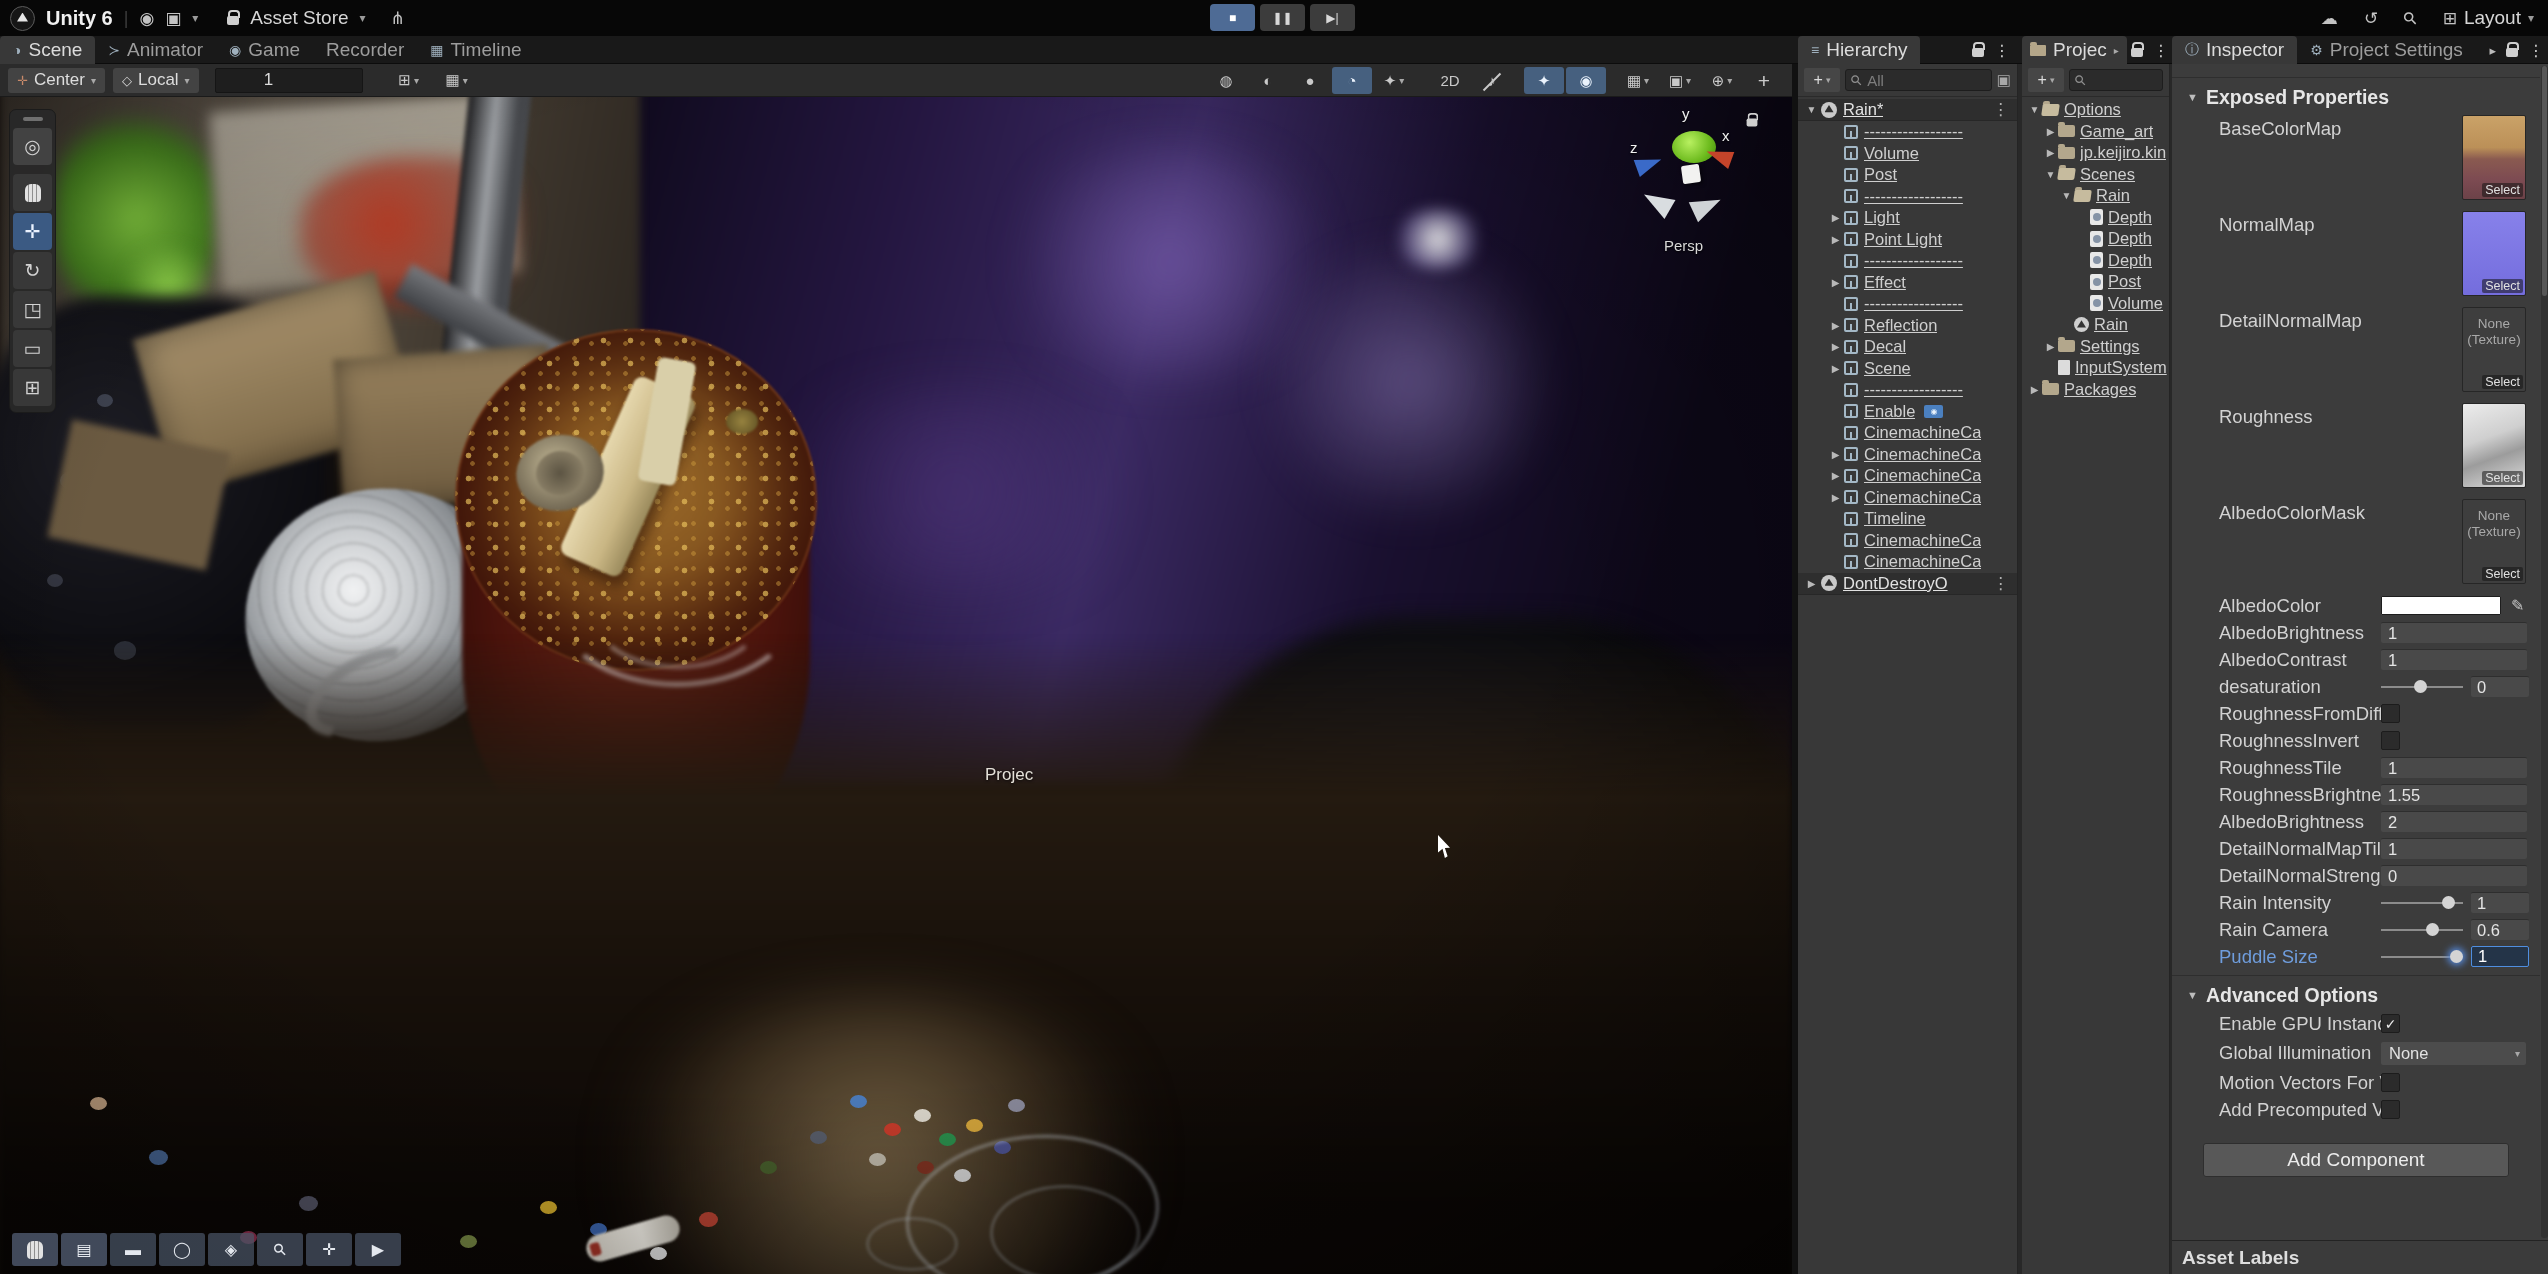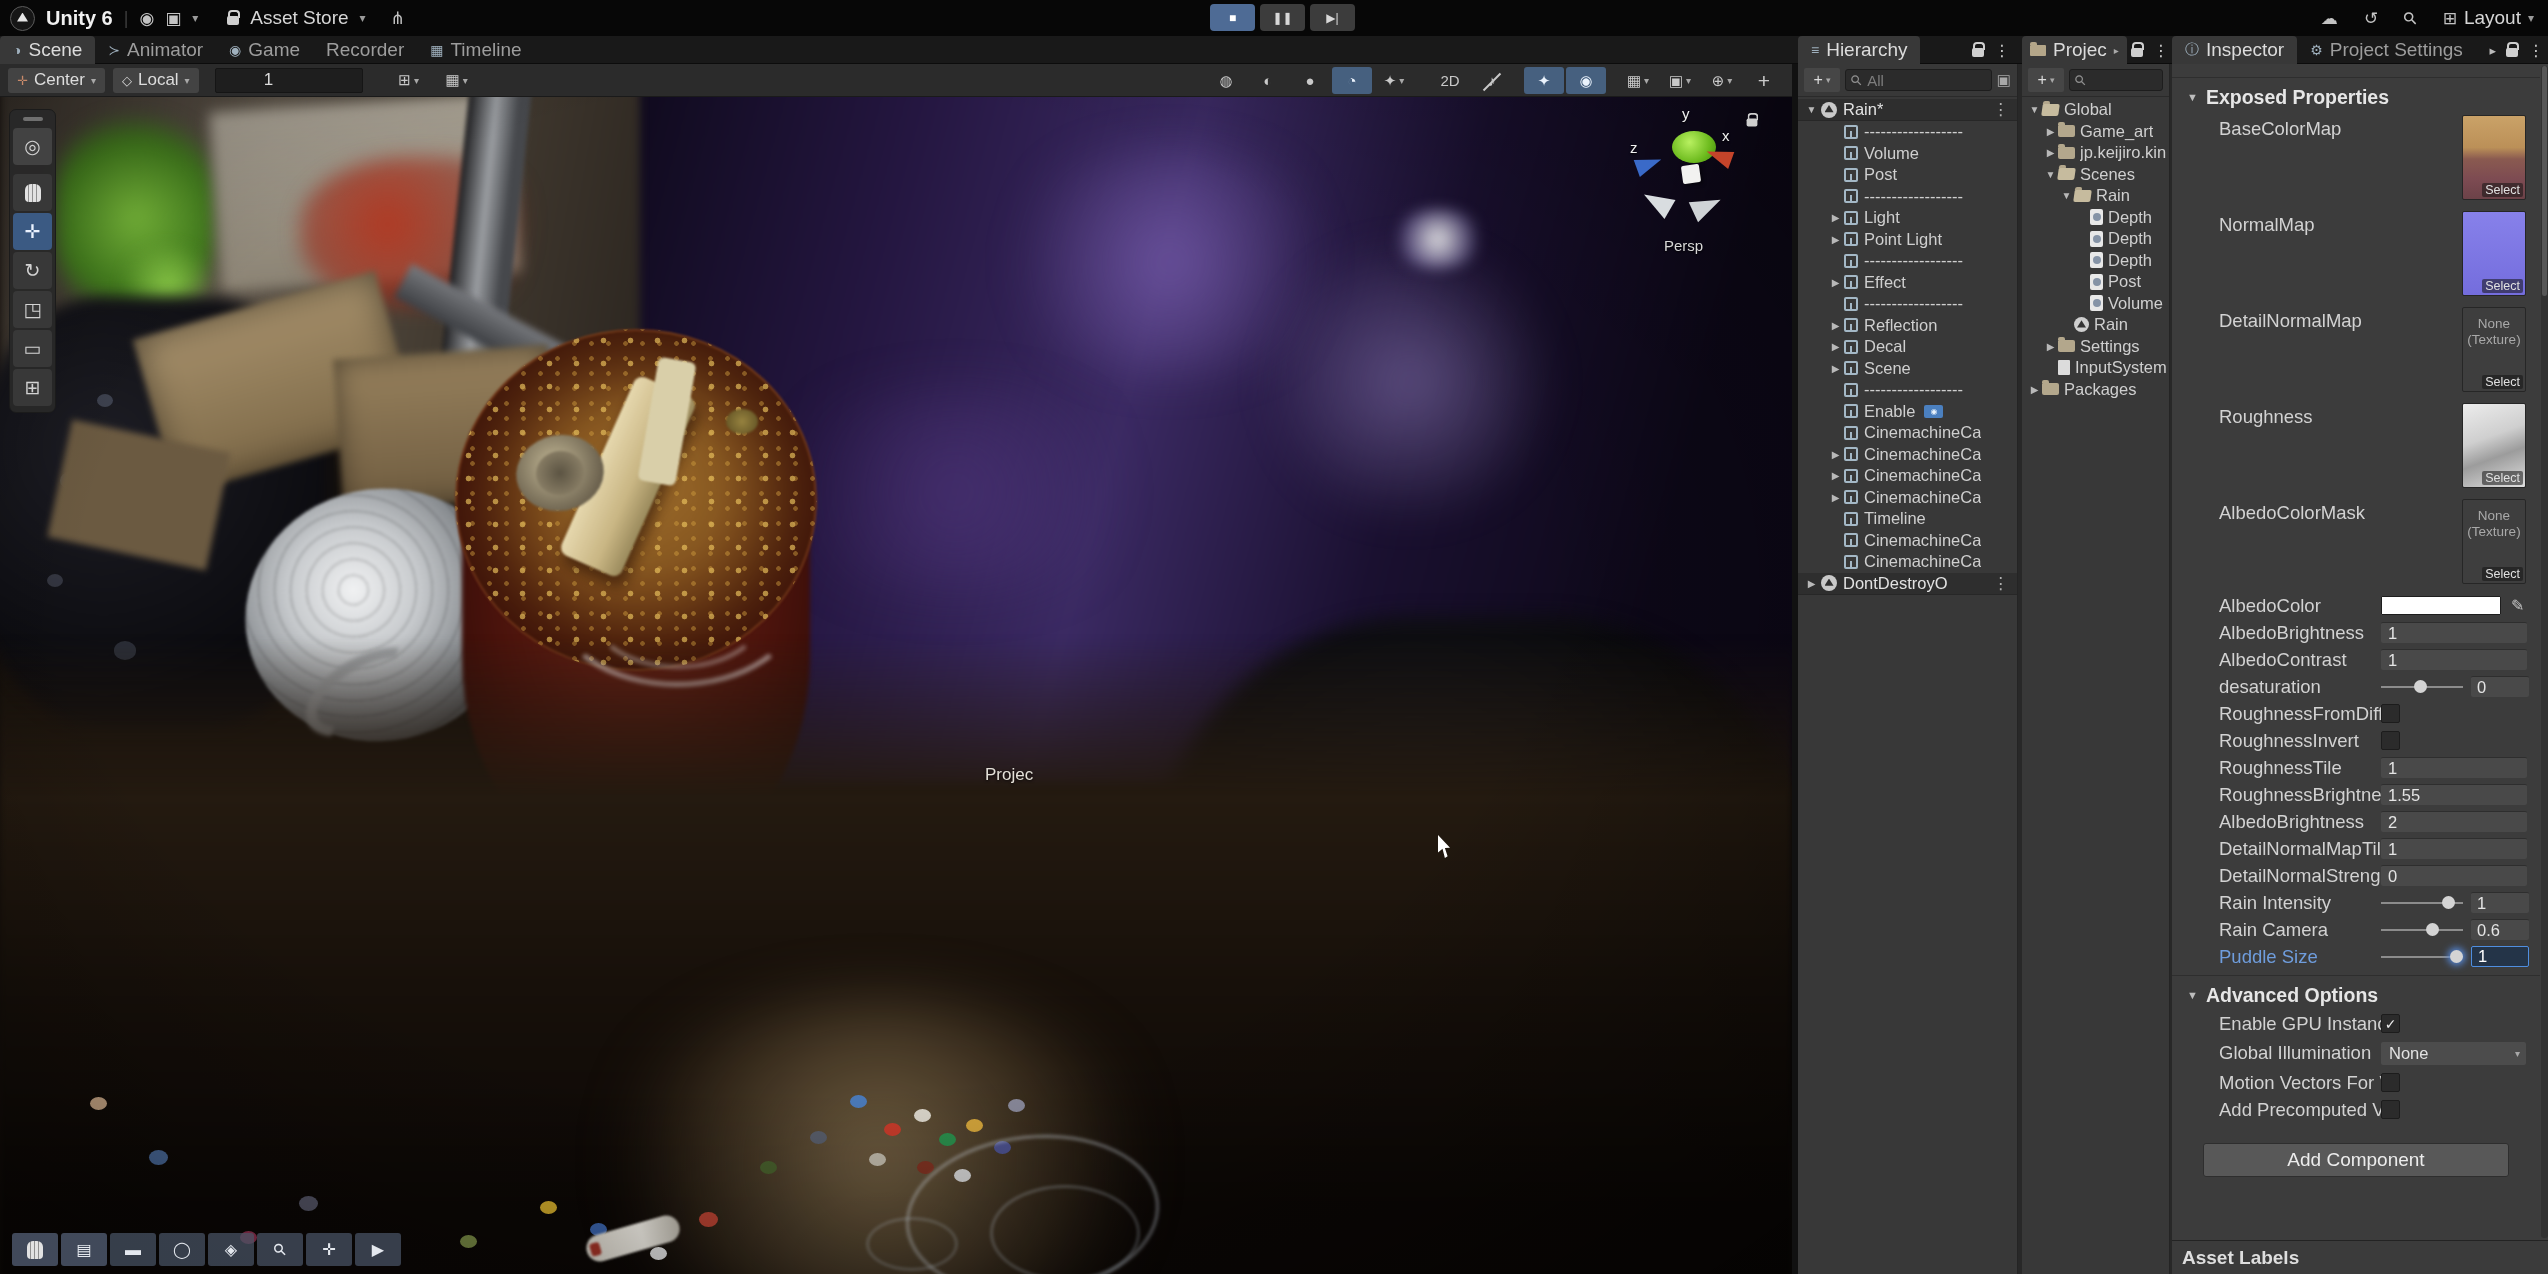--- a/index.html
+++ b/index.html
@@ -172,21 +172,21 @@
   .searchbox input::placeholder{color:#7d7d7d;}
   .filterico{color:#a8a8a8;font-size:15px;}
 
   .tree{padding-top:2px;}
   .trow{display:flex;align-items:center;height:21.5px;font-size:16.5px;color:#cfcfcf;white-space:nowrap;overflow:hidden;}
   .hierarchy .tree .trow{padding-left:30px;}
   .rootrow{display:flex;align-items:center;height:22px;background:#2e2e2e;border-bottom:1px solid #272727;
            font-size:16.5px;color:#e2e2e2;padding-left:6px;white-space:nowrap;position:relative;}
   .rootrow .kebab{position:absolute;right:8px;color:#b0b0b0;}
   .arrow{width:15px;flex:none;font-size:10px;color:#b8b8b8;text-align:center;}
-  .tlabel{overflow:hidden;text-overflow:clip;}
+  .tlabel{overflow:hidden;text-overflow:clip;text-decoration:underline;}
   .gocube{width:14px;height:14px;border:2px solid #a4b8c6;border-radius:2px;position:relative;flex:none;margin:0 6px 0 1px;}
   .gocube::after{content:"";position:absolute;left:4px;top:4px;width:2px;height:7px;background:#a4b8c6;}
   .unityicon{width:16px;height:16px;border-radius:50%;background:#c9c9c9;position:relative;flex:none;margin:0 6px 0 2px;}
   .unityicon::after{content:"";position:absolute;inset:3.5px;background:#2f2f2f;clip-path:polygon(50% 0,100% 80%,0 80%);}
   .badge{display:none;}
   .badge:not(:empty){display:inline-flex;align-items:center;justify-content:center;margin-left:9px;
     width:19px;height:13px;border-radius:2px;background:#4b80c0;color:#e8f2fc;font-size:8px;}
 
   .project .trow[data-depth="0"]{padding-left:5px;}
   .project .trow[data-depth="1"]{padding-left:21px;}
@@ -664,21 +664,21 @@
       <div class="searchbox">
         <span class="sico">⚲</span>
         <input placeholder="" style="">
       </div>
     </div>
     <div class="tree">
 
         <div class="trow" data-depth="0">
           <span class="arrow">▼</span>
           <span class="picon" data-icon="folder-open"></span>
-          <span class="tlabel">Global</span>
+          <span class="tlabel">Options</span>
         </div>
 
         <div class="trow" data-depth="1">
           <span class="arrow">▶</span>
           <span class="picon" data-icon="folder"></span>
           <span class="tlabel">Game_art</span>
         </div>
 
         <div class="trow" data-depth="1">
           <span class="arrow">▶</span>

